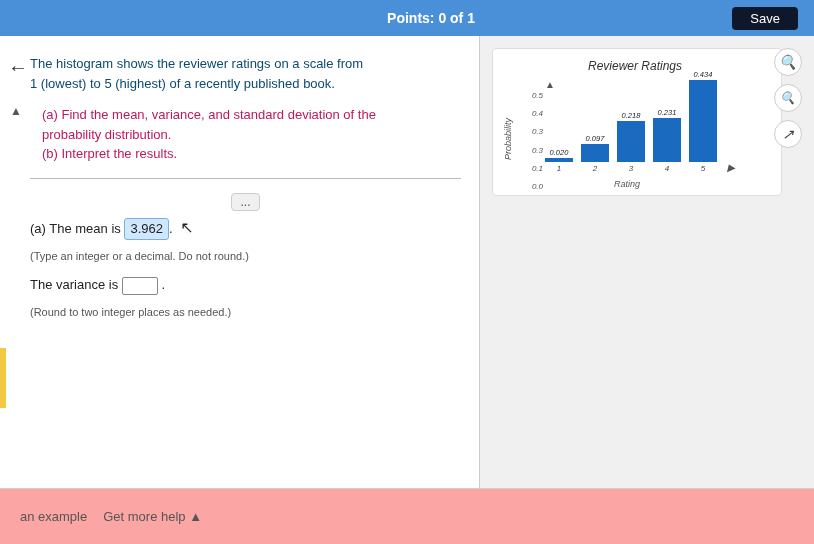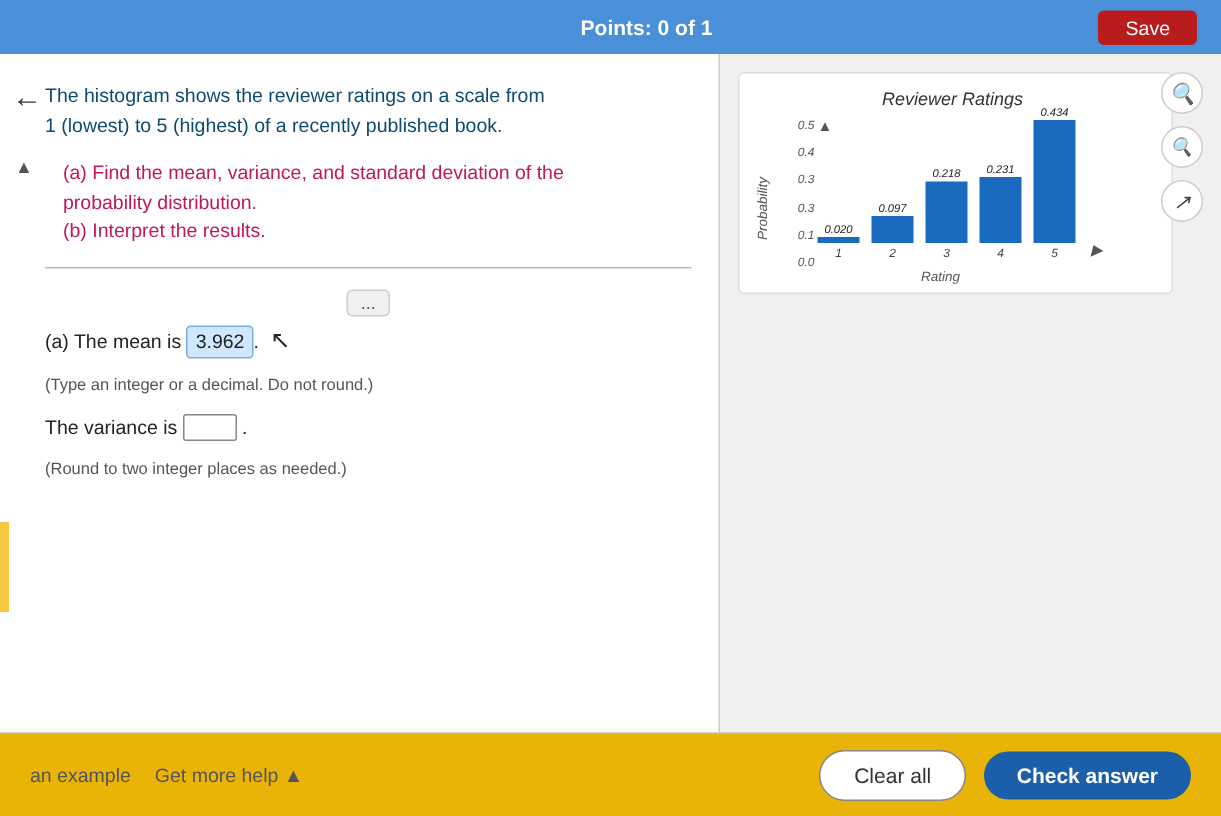--- a/index.html
+++ b/index.html
@@ -22,21 +22,21 @@
       padding-left: 48px;
     }
     .top-bar-title {
       color: white;
       font-size: 14px;
       font-weight: bold;
     }
     .top-bar-save {
       position: absolute;
       right: 16px;
-      background: #b91c1c;
+      background: #0f172a;
       color: white;
       border: none;
       border-radius: 4px;
       padding: 4px 18px;
       font-size: 13px;
       cursor: pointer;
     }
 
     .main-content {
       display: flex;
@@ -193,21 +193,21 @@
 
     .chart-inner {
       position: relative;
       width: 220px;
       height: 110px;
     }
 
     .y-axis-ticks {
       position: absolute;
       left: 0;
-      top: 0;
+      top: 12px;
       height: 100px;
       display: flex;
       flex-direction: column;
       justify-content: space-between;
       font-size: 8px;
       color: #555;
       text-align: right;
       width: 26px;
     }
 
@@ -289,21 +289,21 @@
       align-items: center;
       justify-content: center;
       cursor: pointer;
       font-size: 14px;
       color: #444;
     }
 
     
     .bottom-bar {
       height: 56px;
-      background: #eab308;
+      background: #fca5a5;
       border-top: 1px solid #ccc;
       display: flex;
       align-items: center;
       justify-content: space-between;
       padding: 0 20px 0 20px;
     }
 
     .bottom-left {
       display: flex;
       align-items: center;
@@ -465,17 +465,13 @@
     </div>
 
   </div>
 </div>
 
 <div class="bottom-bar">
   <div class="bottom-left">
     <span class="bottom-link">an example</span>
     <span class="bottom-link">Get more help ▲</span>
   </div>
-  <div class="bottom-right">
-    <button class="clear-all-btn">Clear all</button>
-    <button class="check-answer-btn">Check answer</button>
-  </div>
 </div>
 
 </body></html>

